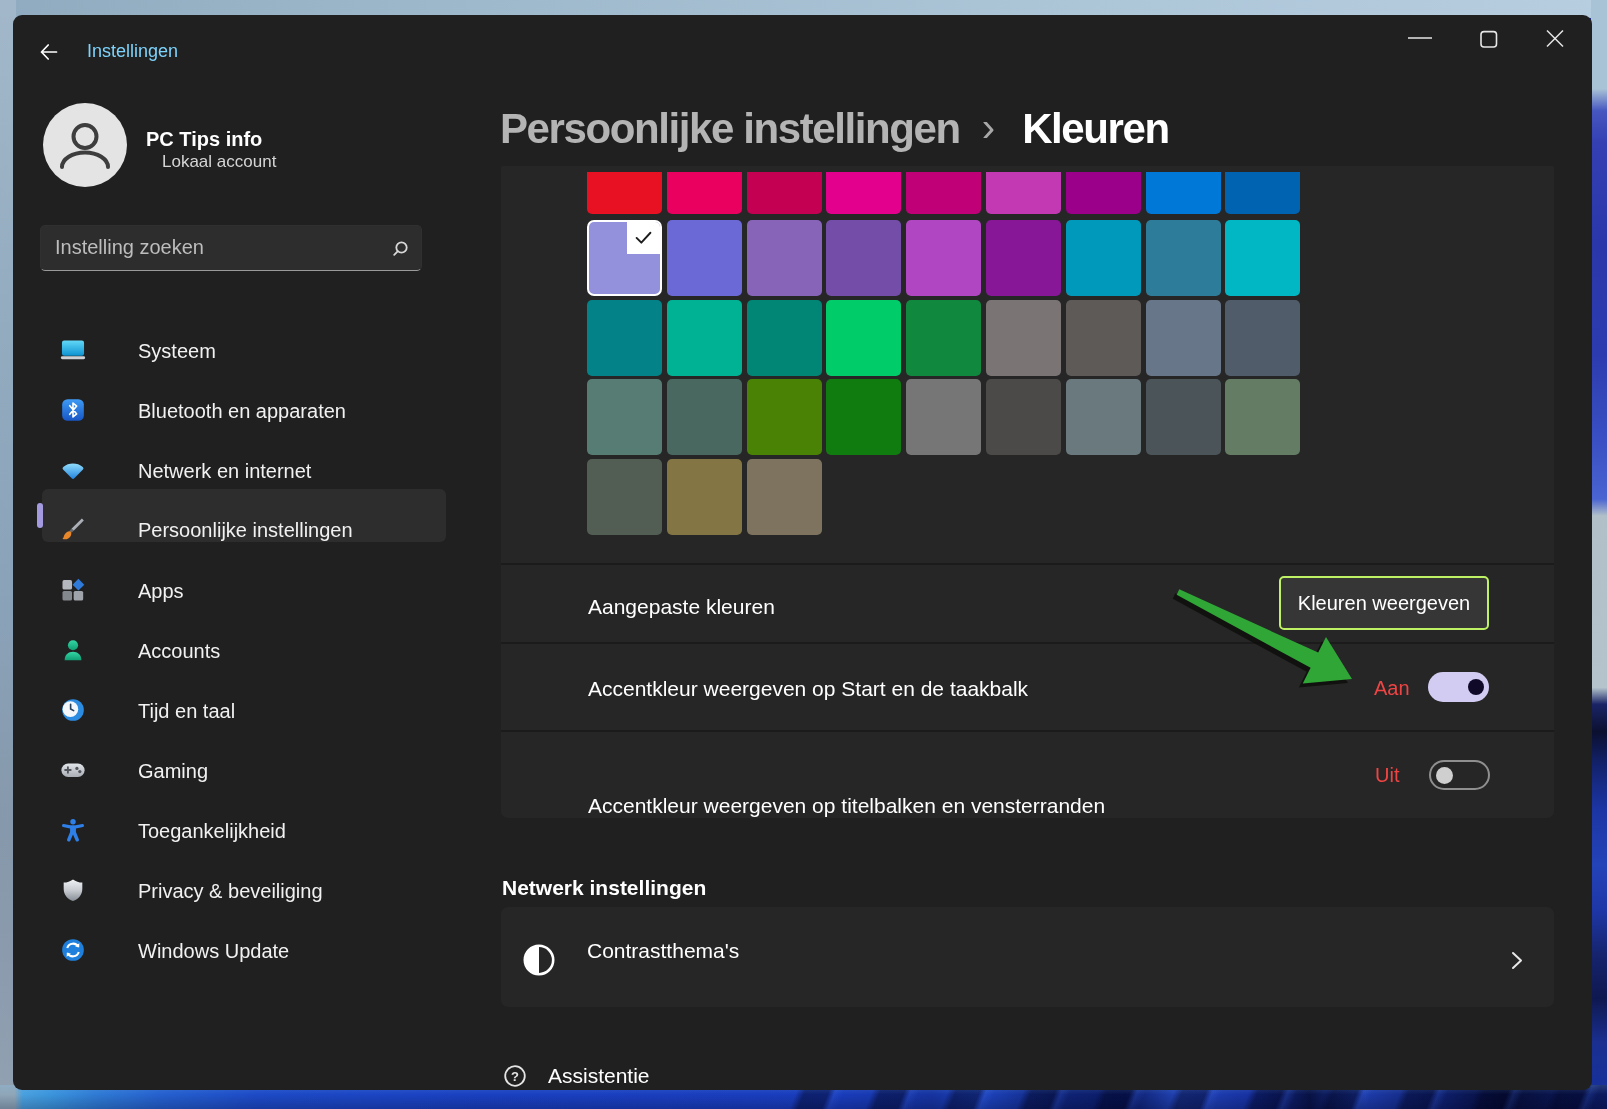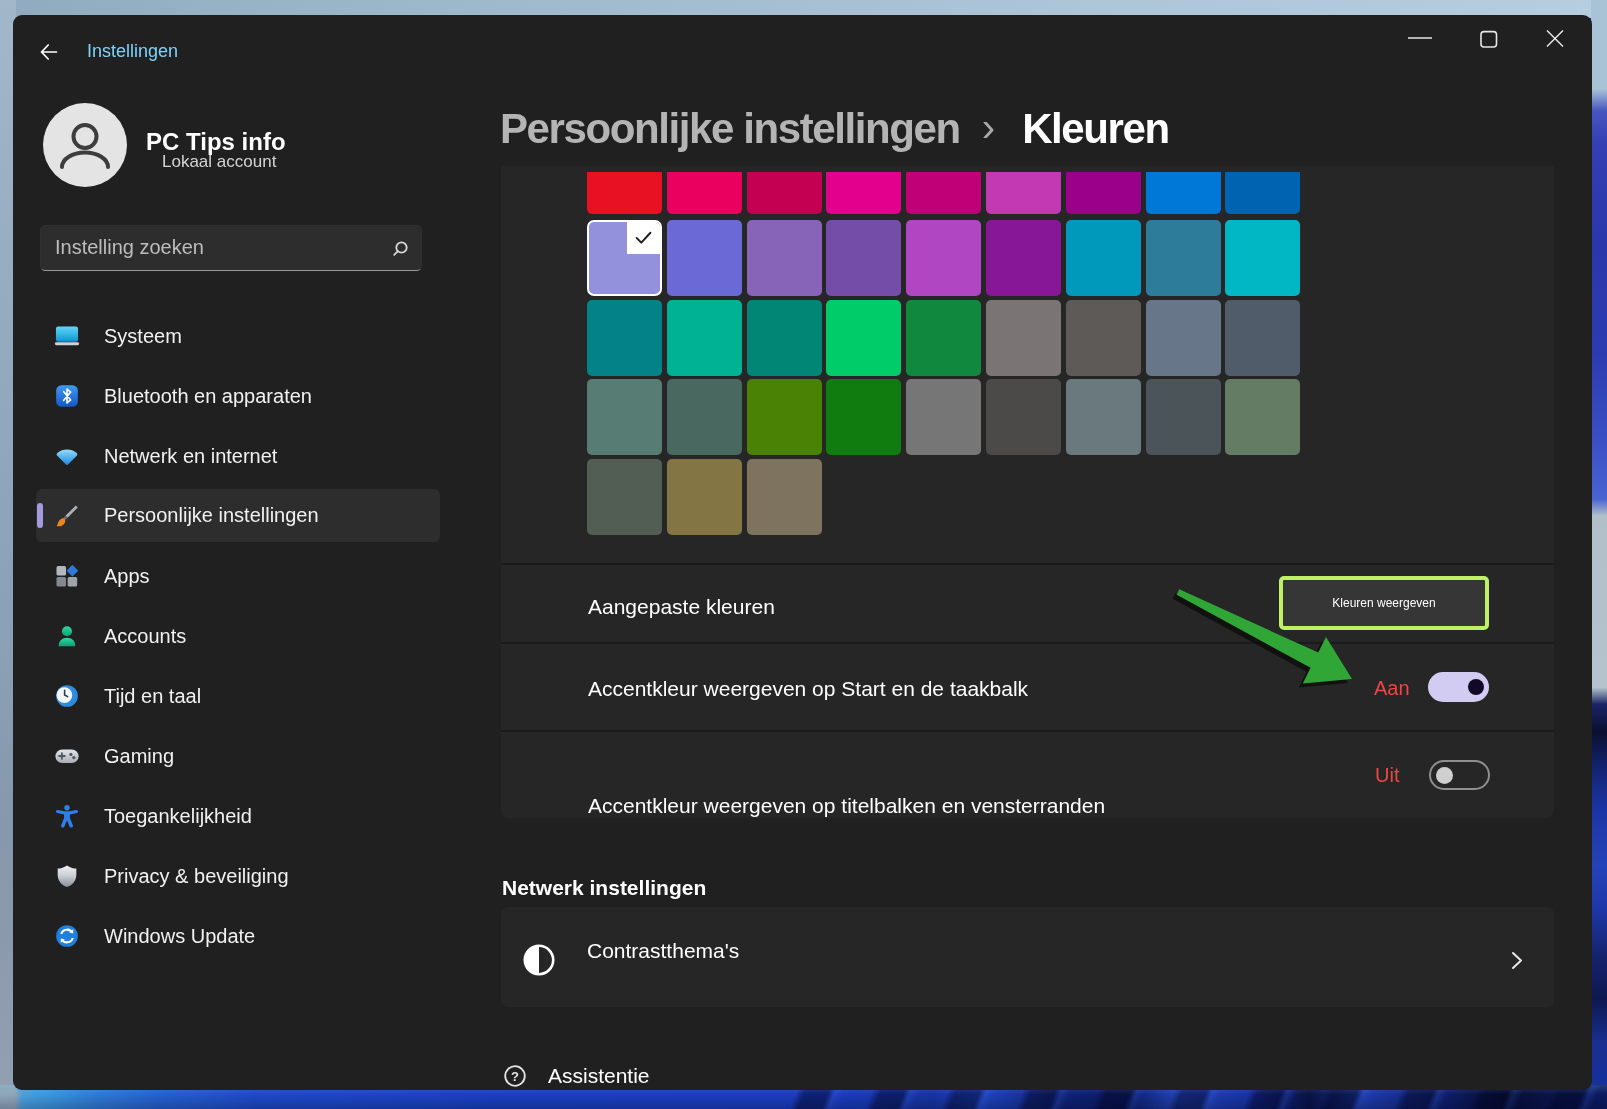--- a/index.html
+++ b/index.html
@@ -23,28 +23,28 @@
   
   #win { position:absolute; left:13px; top:15px; width:1579px; height:1075px;
     background:#202020; border-radius:9px; overflow:hidden; }
   
   #backbtn { position:absolute; left:26px; top:27px; width:20px; height:20px; }
   #apptitle { position:absolute; left:74px; top:26px; font-size:18px; color:#7dd3fc; }
   .ctl { position:absolute; top:30px; }
   
   #avatar { position:absolute; left:30px; top:88px; width:84px; height:84px;
     border-radius:50%; background:#e4e4e4; }
-  #uname { position:absolute; left:133px; top:113px; font-size:24px; font-weight:bold; color:#fff; }
+  #uname { position:absolute; left:133px; top:113px; font-size:20px; font-weight:bold; color:#fff; }
   #uacct { position:absolute; left:149px; top:137px; font-size:17px; color:#d5d5d5; }
   #search { position:absolute; left:27px; top:210px; width:382px; height:46px;
     background:#2d2d2d; border:1px solid #303030; border-bottom:1px solid #9a9a9a;
     border-radius:5px;padding-left:44px; }
   #search span { position:absolute; left:14px; top:10px; font-size:20px; color:#bdbdbd; }
-  .nav { position:absolute; left:23px; width:404px; height:53px; border-radius:6px;
-    display:flex; align-items:center; }
+  .nav { position:absolute; left:29px; width:404px; height:53px; border-radius:6px;
+    display:flex; align-items:flex-end;gap:28px; }
   .nav.sel { background:#2d2d2d; }
   .nav .ic { width:26px; height:26px; margin-left:18px; flex:none; }
   .nav .tx { margin-left:24px; font-size:20px; color:#f1f1f1; white-space:nowrap; }
   #pill { position:absolute; left:24px; top:488px; width:6px; height:25px;
     border-radius:3px; background:#a49ae0; }
   
   #crumbs { position:absolute; left:487px; top:91px; height:46px; display:flex;
     align-items:center; font-size:42px; font-weight:bold; letter-spacing:-1.4px; }
   #crumbs .c1 { color:#b4b4b4; }
   #crumbs .sep { color:#a8a8a8; font-size:40px; font-weight:normal; margin:0 27px 4px 22px; letter-spacing:0; }
@@ -52,23 +52,23 @@
   #card { position:absolute; left:488px; top:151px; width:1053px; height:652px;
     background:#262626; border-radius:2px 2px 7px 7px; }
   .sw { position:absolute; width:75px; border-radius:5px; }
   #selsw { position:absolute; border:2.5px solid #ffffff; border-radius:7px;
     background:#9391dc; overflow:hidden; }
   #selbadge { position:absolute; right:0; top:0; width:33px; height:32px; background:#fff; }
   .rowtx { position:absolute; left:87px; font-size:21px; color:#ffffff; white-space:nowrap; }
   .sepline { position:absolute; left:0; width:1053px; height:2px; background:#1b1b1b; }
   #arrow { filter:drop-shadow(-4px 4px 0 rgba(12,14,10,0.8)); }
   #btnkw { position:absolute; left:778px; top:410px; width:210px; height:54px;
-    background:#363636; border:4px solid #bef264; border-radius:5px;
+    background:#363636; border:2px solid #bef264; border-radius:5px;
     display:flex; align-items:center; justify-content:center;
-    font-size:12px; color:#fff; }
+    font-size:20px; color:#fff; }
   .stlabel { position:absolute; font-size:20px; color:#ef4444; }
   .togOn { position:absolute; width:61px; height:30px; border-radius:16px; background:#d2cbf2; }
   .togOn .knob { position:absolute; right:5px; top:7px; width:16px; height:16px;
     border-radius:50%; background:#100a28; }
   .togOff { position:absolute; width:61px; height:30px; border-radius:16px;
     border:2px solid #8f8f8f; background:transparent; }
   .togOff .knob { position:absolute; left:5px; top:4.5px; width:17px; height:17px;
     border-radius:50%; background:#cfcfcf; }
   #verwante { position:absolute; left:489px; top:861px; font-size:21px; font-weight:bold; color:#fff; }
   #card2 { position:absolute; left:488px; top:892px; width:1053px; height:100px;

